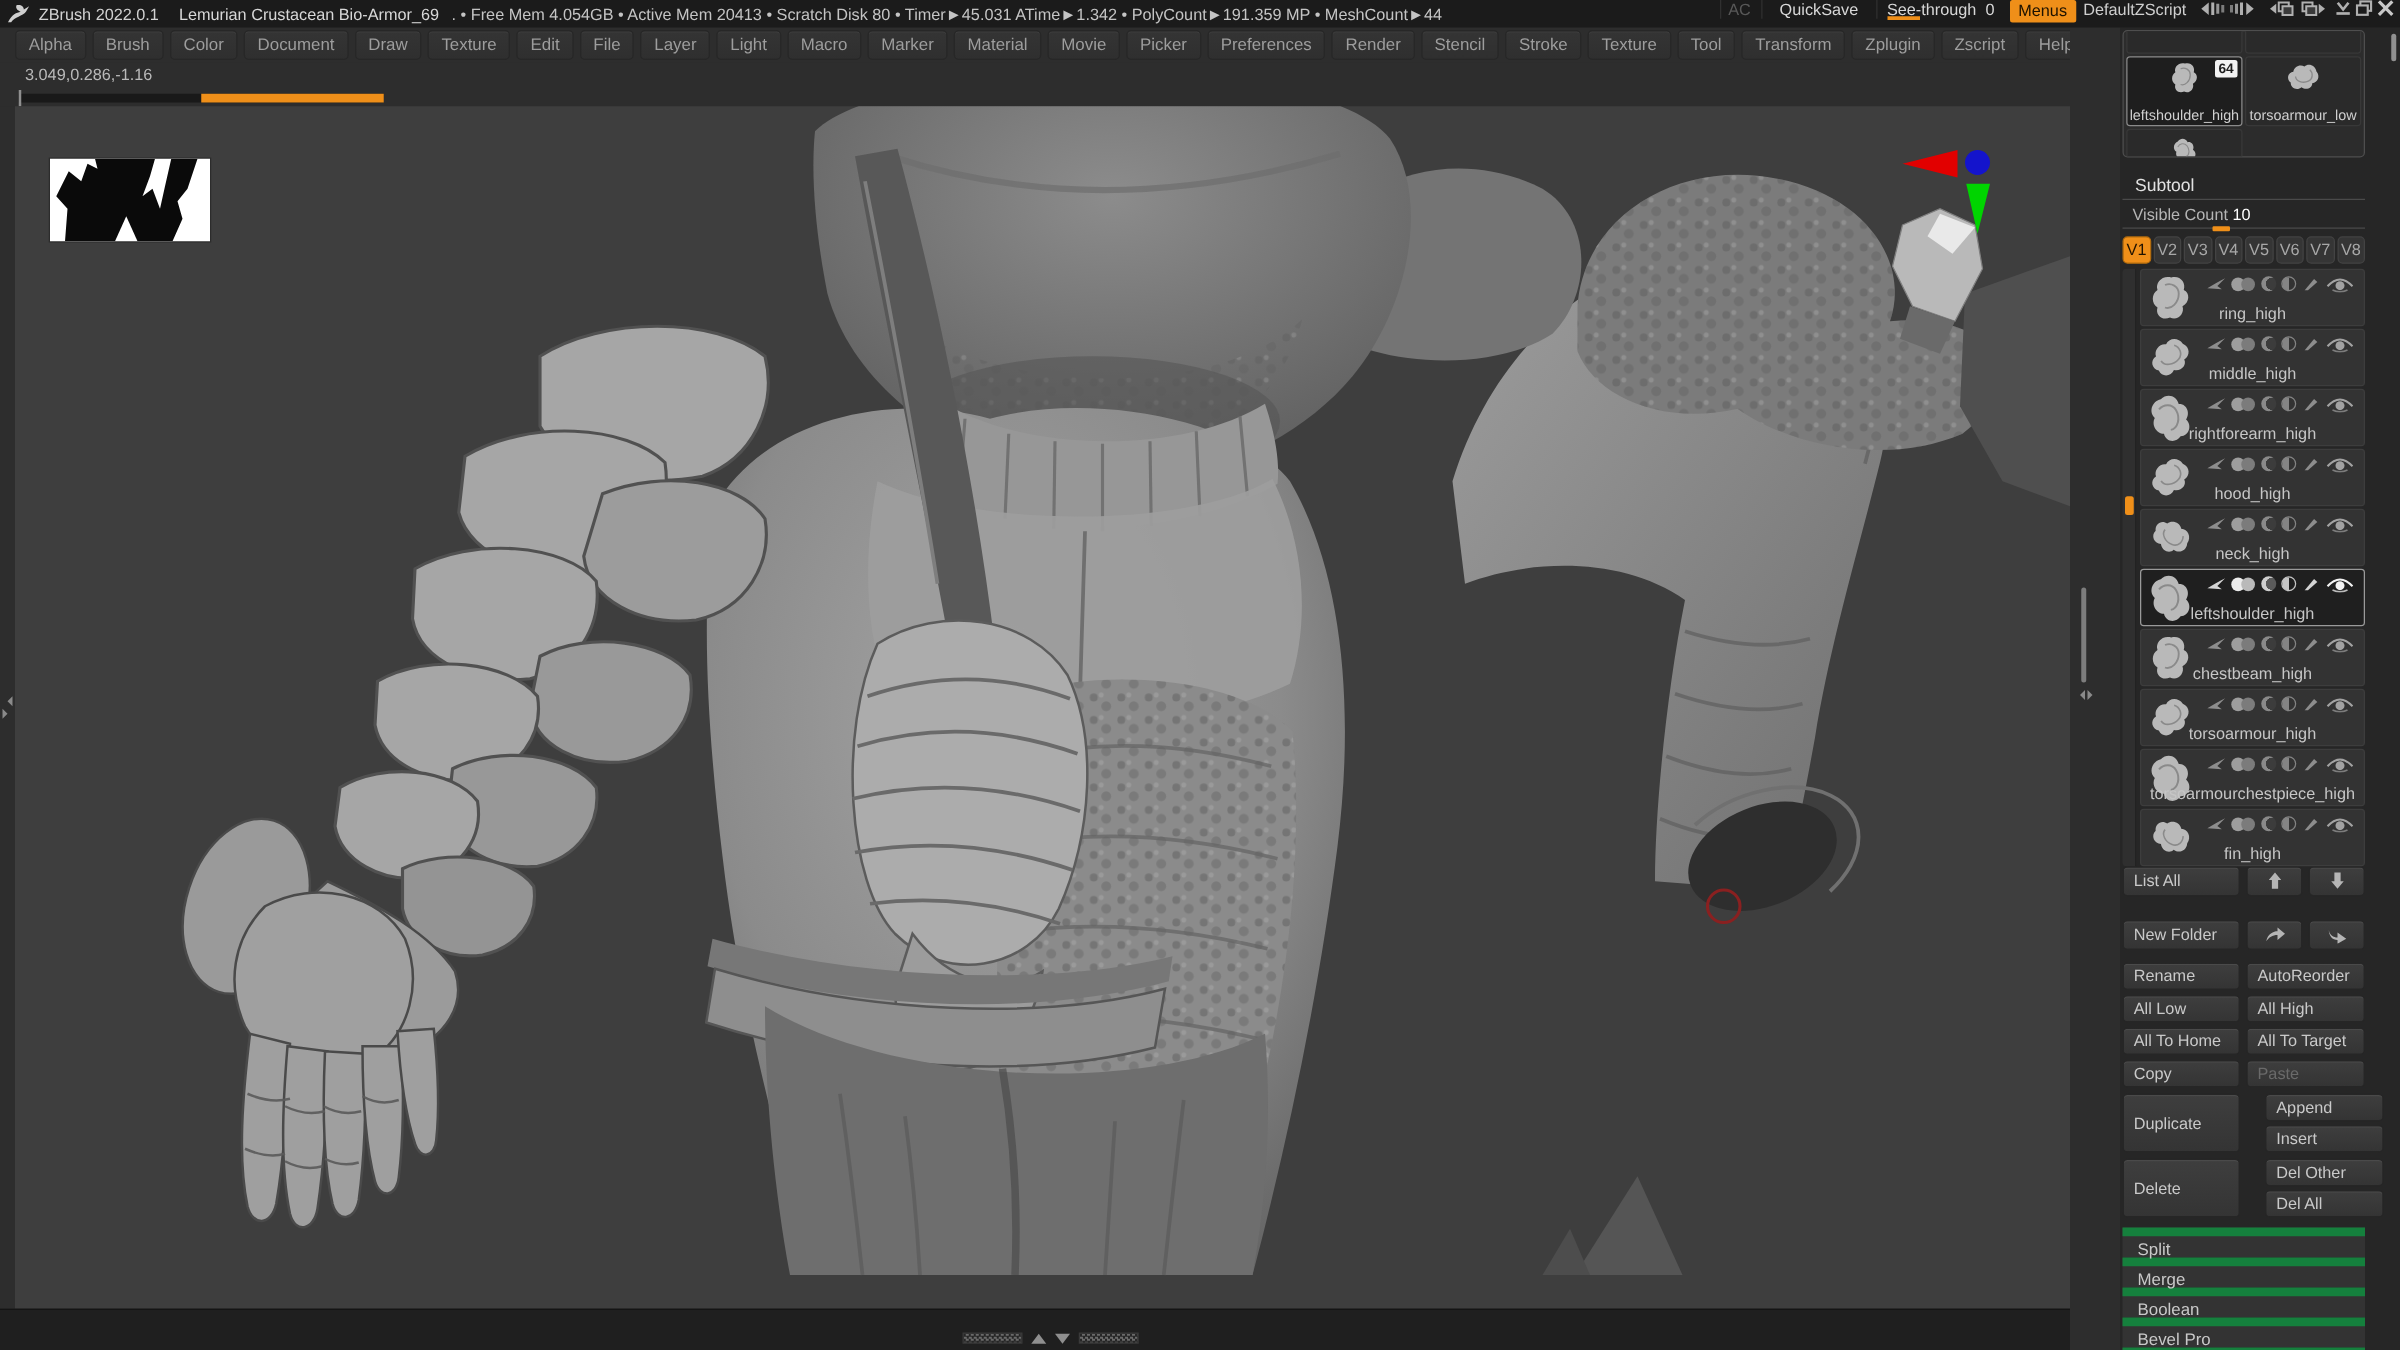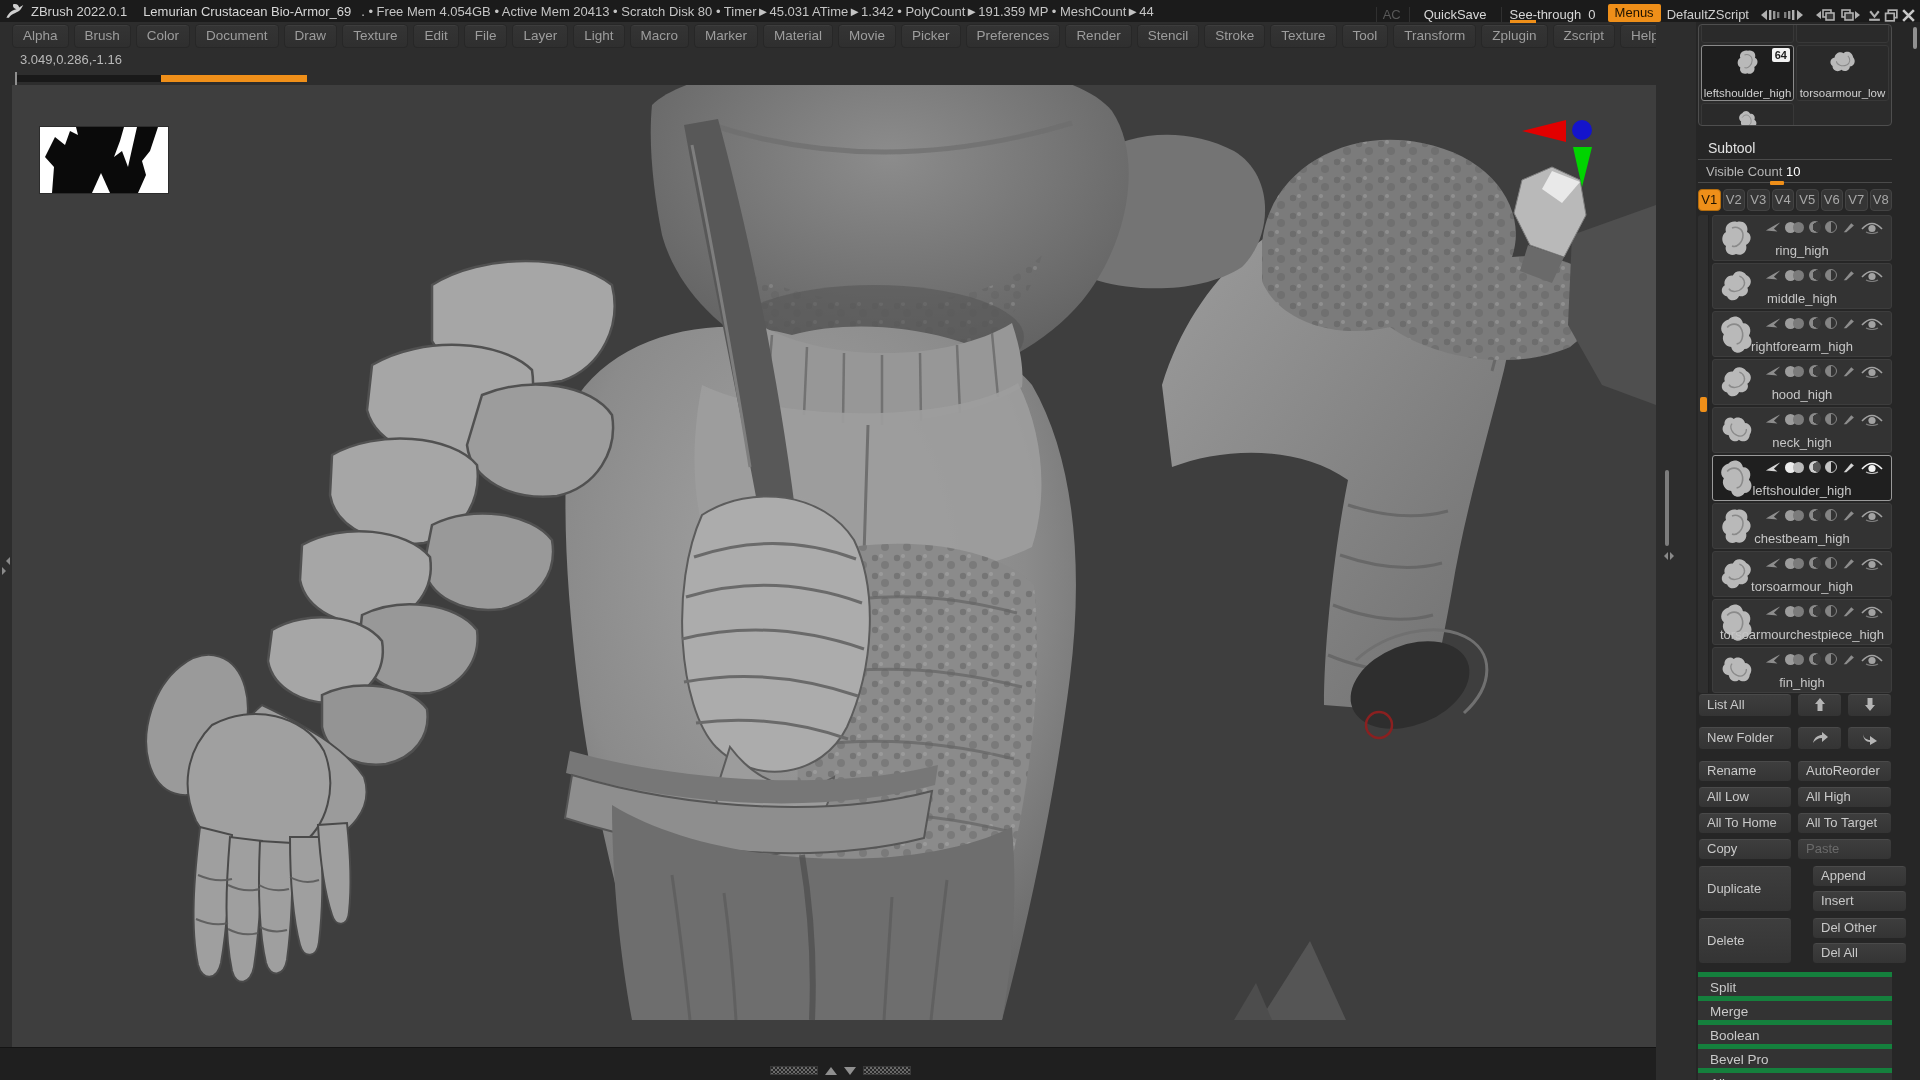--- a/index.html
+++ b/index.html
@@ -6,21 +6,21 @@
   html,body { width:1920px; height:1080px; overflow:hidden; background:#2d2d2d;
               font-family:"Liberation Sans", sans-serif; color:#c8c8c8; }
 
   
   .titlebar { position:absolute; left:0; top:0; width:1920px; height:22px; background:#1b1b1b;
               display:flex; align-items:center; font-size:13px; color:#d2d2d2; z-index:50; }
   .tb-logo { width:22px; height:18px; margin-left:3px; }
   .tb-app { margin-left:6px; white-space:nowrap; }
   .tb-doc { margin-left:16px; white-space:nowrap; color:#d8d8d8; }
   .tb-stats { margin-left:10px; white-space:nowrap; color:#c4c4c4; }
-  .tb-right { position:absolute; right:4px; top:0; height:22px; display:flex; align-items:flex-end; gap:2px; }
+  .tb-right { position:absolute; right:4px; top:0; height:22px; display:flex; align-items:flex-start; gap:2px; }
   .tb-ac { color:#585858; padding:0 6px; border-left:1px solid #303030; }
   .tb-quicksave { padding:0 14px; border-left:1px solid #303030; border-right:1px solid #303030; color:#d8d8d8; cursor:pointer; }
   .tb-see { position:relative; padding:0 10px 0 6px; color:#d8d8d8; cursor:pointer; }
   .tb-see .orange-tick { position:absolute; left:6px; bottom:-1px; width:26px; height:3px; background:#ef8f19; }
   .tb-menus { background:#ef8f19; color:#1d1200; padding:1px 7px 2px; border-radius:2px; cursor:pointer; }
   .tb-zscript { color:#cfcfcf; padding:0 4px; cursor:pointer; }
   .tb-ico { width:26px; height:14px; cursor:pointer; }
   .tb-win { width:15px; height:13px; cursor:pointer; }
 
   
@@ -120,21 +120,21 @@
   .btn:disabled, .btn.disabled { color:#6a6a6a; }
   .row-3 { margin-top:0; display:grid; grid-template-columns:94px 45px 45px; gap:5px; }
   .row-3 .btn { height:24px; }
   .row-2 { margin-top:4px; display:grid; grid-template-columns:94px 95px; gap:5px; }
   .row-2 .btn { height:22px; }
   .dup-grid { margin-top:5px; display:grid; grid-template-columns:94px 95px; gap:20px; }
   .dup-grid .tall { height:47px; display:flex; align-items:center; }
   .dup-grid .stack { display:flex; flex-direction:column; gap:3px; }
   .dup-grid .stack .btn { height:22px; }
   .flat-rows { margin-top:8px; width:194px; }
-  .flat-row { height:24px; background:#333333; border-top:5px solid #15803d; font-size:13.5px; color:#c9c9c9;
+  .flat-row { height:24px; background:#333333; border-top:7px solid #15803d; font-size:13.5px; color:#c9c9c9;
               padding:3px 0 0 12px; cursor:pointer; }
   .arrow-glyph { display:block; margin:0 auto; }
 </style>
 </head>
 <body>
 
 <svg width="0" height="0" style="position:absolute">
   <defs>
     <symbol id="sym-blob" viewBox="0 0 40 40">
       <path d="M20,4 C27,2 32,8 30,14 C35,16 35,24 29,27 C31,33 25,39 19,36 C13,39 7,34 9,28 C4,25 4,17 9,14 C7,8 13,2 20,4 Z" fill="#b9b9b9"></path>
@@ -682,21 +682,21 @@
         <svg class="arrow-glyph" width="14" height="15" viewBox="0 0 14 15">
             <path d="M7,1 L12,7 H9.5 V14 H4.5 V7 H2 Z" fill="#b5b5b5"></path>
           </svg>
       </button>
       <button class="btn center">
         <svg class="arrow-glyph" width="14" height="15" viewBox="0 0 14 15">
             <path d="M7,14 L2,8 H4.5 V1 H9.5 V8 H12 Z" fill="#b5b5b5"></path>
           </svg>
       </button>
     </div>
-    <div class="row-3" style="margin-top:9px">
+    <div class="row-3" style="margin-top:19px">
       <button class="btn">New Folder</button>
       <button class="btn center">
         <svg class="arrow-glyph" width="18" height="14" viewBox="0 0 18 14">
             <path d="M2,12 C3,6 8,4 11,4 V1 L17,6 L11,11 V7 C7,7 4,9 2,12 Z" fill="#b5b5b5"></path>
           </svg>
       </button>
       <button class="btn center">
         <svg class="arrow-glyph" width="18" height="14" viewBox="0 0 18 14">
             <path d="M2,2 C2,7 6,9 9,9 V5 L16,10 L9,14 V11 C5,11 2,8 2,2 Z" fill="#b5b5b5"></path>
           </svg>

